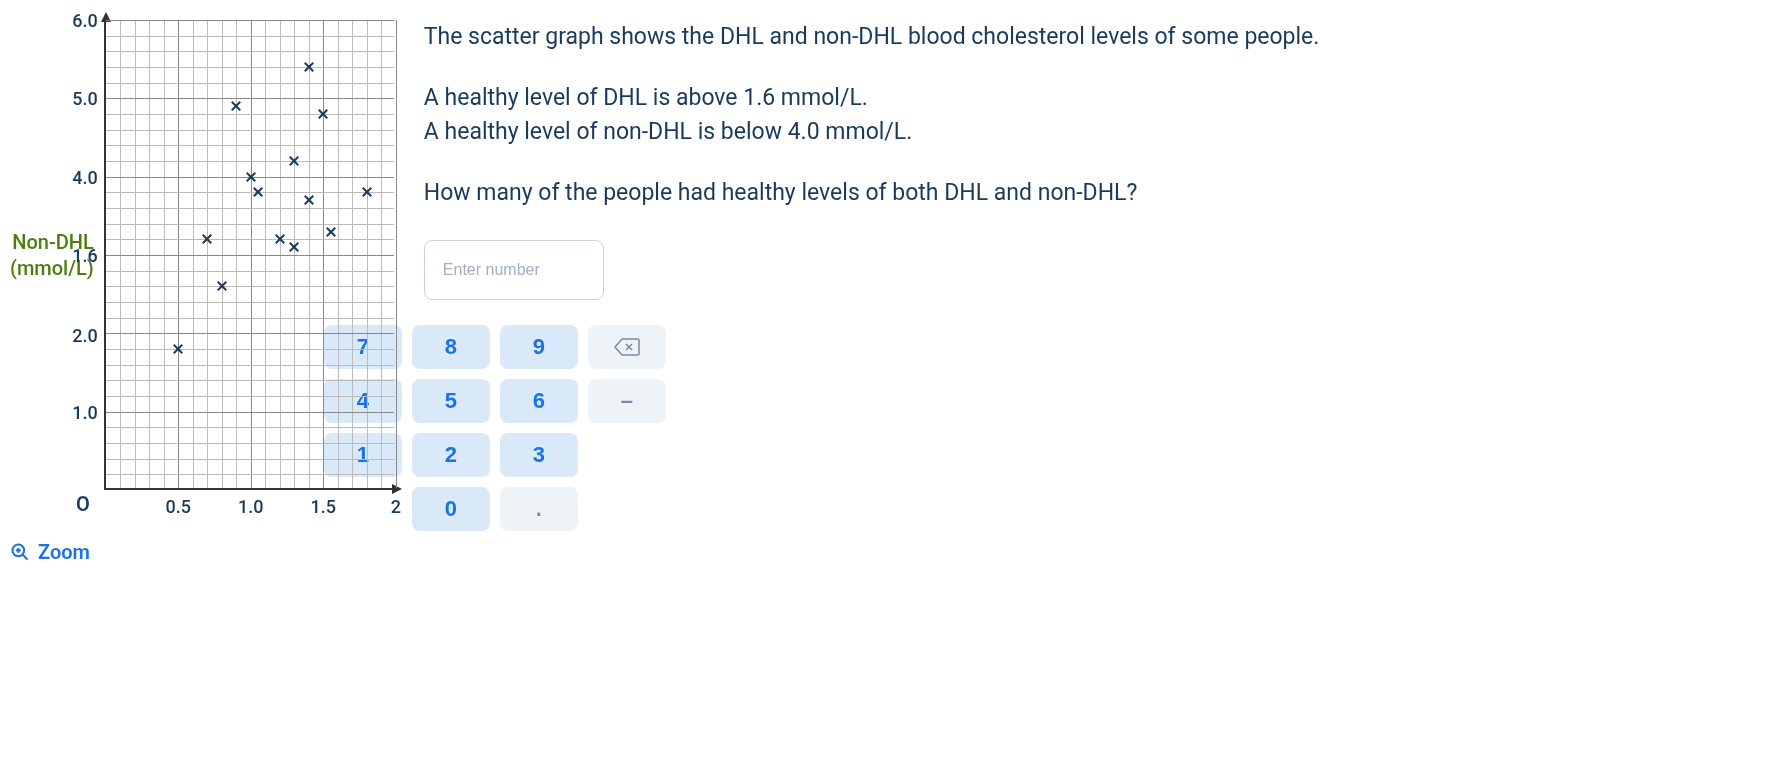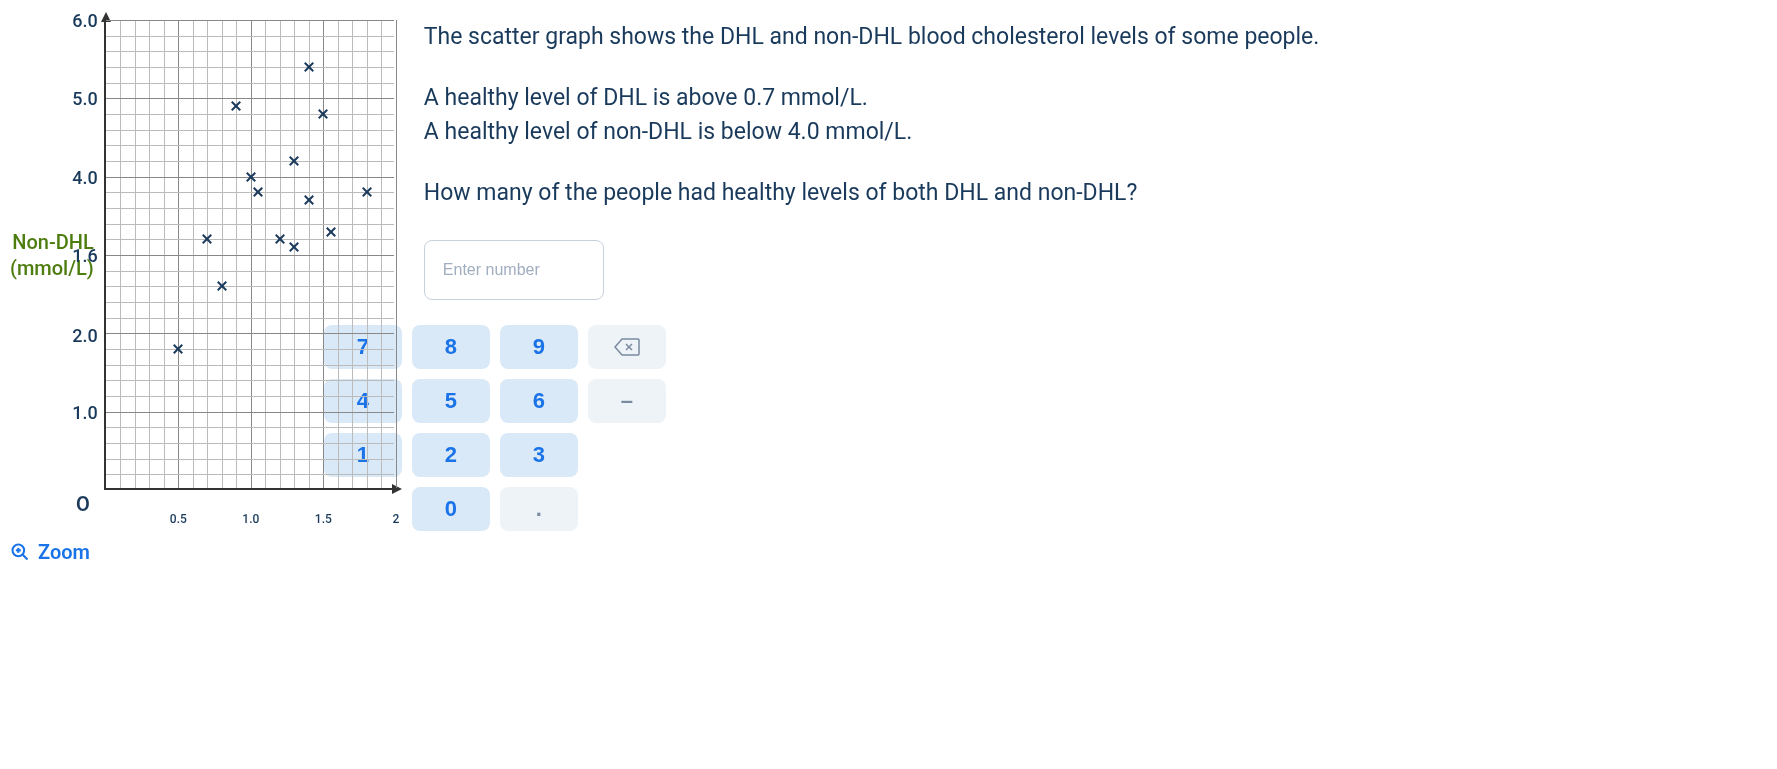--- a/index.html
+++ b/index.html
@@ -55,22 +55,22 @@
       padding-right: 8px;
       font-size: 18px;
       color: #1a3a5c;
       font-weight: 500;
       white-space: nowrap;
     }
     .x-tick {
       position: absolute;
       top: 100%;
       transform: translateX(-50%);
-      padding-top: 24px;
-      font-size: 12px;
+      padding-top: 8px;
+      font-size: 18px;
       color: #1a3a5c;
       font-weight: 500;
       white-space: nowrap;
     }
     .origin-label {
       position: absolute;
       right: 100%;
       top: 100%;
       padding-right: 14px;
       padding-top: 2px;
@@ -287,21 +287,21 @@
         <line x1="15" y1="15" x2="21" y2="21"></line>
       </svg>
       <span>Zoom</span>
     </div>
   </div>
 
   <div class="question-section">
     <div class="question-text">
       <p>The scatter graph shows the DHL and non-DHL blood cholesterol levels of some people.</p>
       <p>
-        <span>A healthy level of DHL is above 0.7 mmol/L.</span><br>
+        <span>A healthy level of DHL is above 1.6 mmol/L.</span><br>
         <span>A healthy level of non-DHL is below 4.0 mmol/L.</span>
       </p>
       <p>How many of the people had healthy levels of both DHL and non-DHL?</p>
     </div>
     <input type="text" class="answer-input" placeholder="Enter number" style="">
     <div class="keypad">
       <button class="keypad-btn">7</button>
       <button class="keypad-btn">8</button>
       <button class="keypad-btn">9</button>
       <button class="keypad-btn special">

